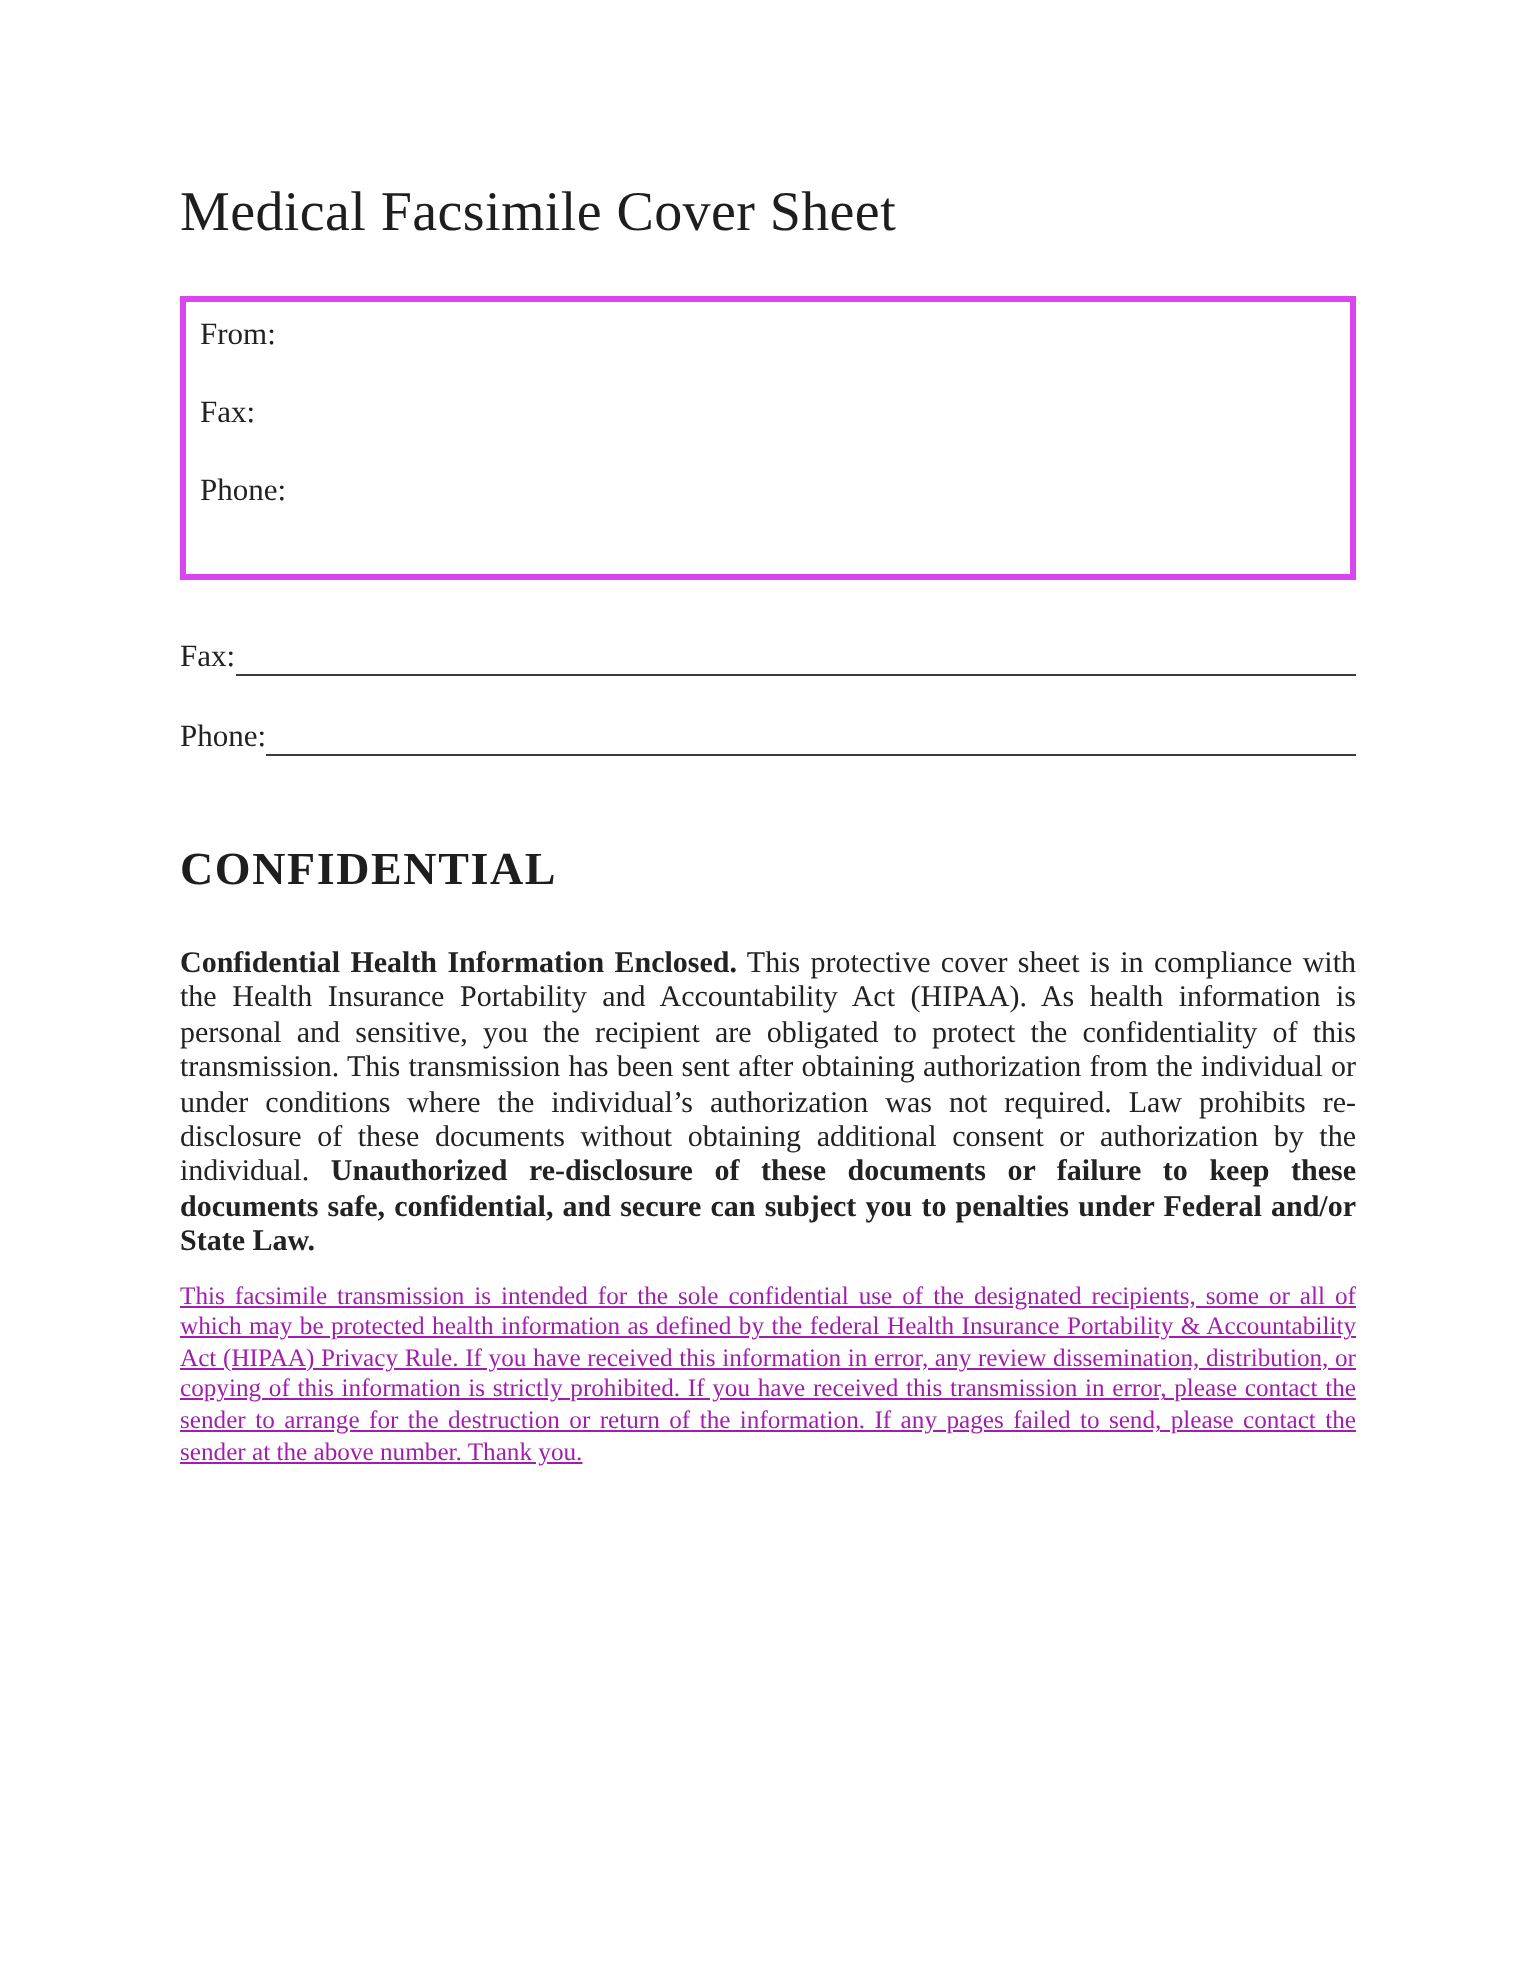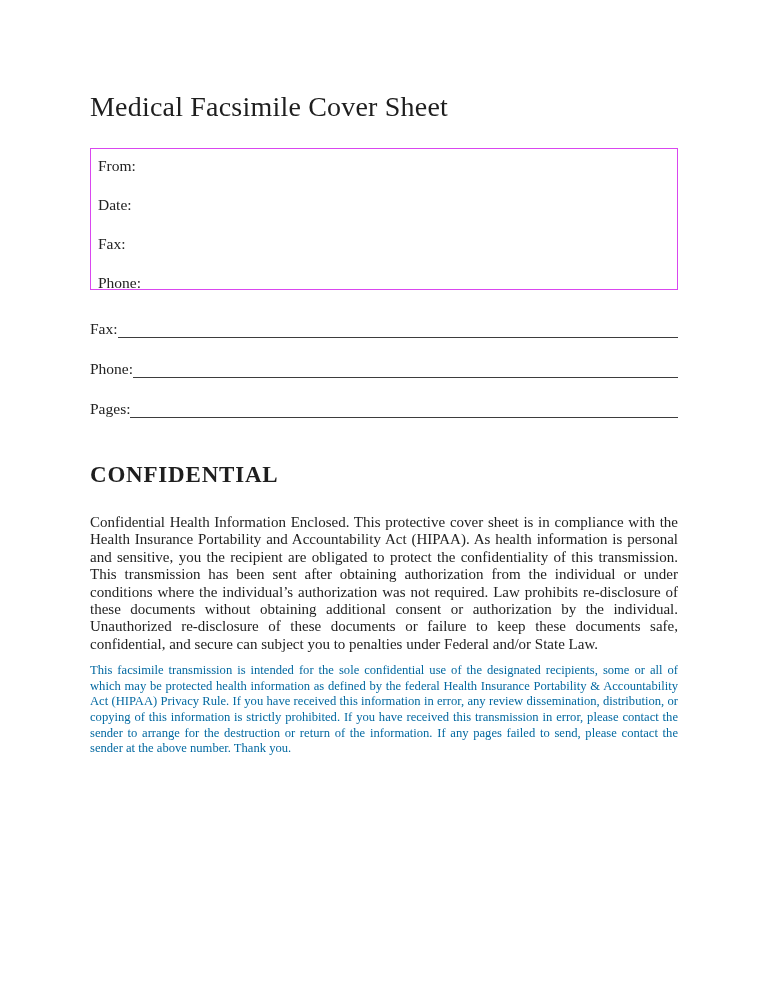--- a/index.html
+++ b/index.html
@@ -19,21 +19,21 @@
     font-size: 28px;
     line-height: 34px;
     font-weight: 400;
     letter-spacing: 0.2px;
     color: #1e1e1e;
   }
   .sender-box {
     margin-top: 24px;
     height: 142px;
     box-sizing: border-box;
-    border: 1px solid #d946ef;
+    border: 3px solid #d946ef;
     padding: 7px 8px 0 7px;
   }
   .box-row {
     height: 39px;
     font-size: 15.5px;
     line-height: 18px;
   }
   .recipient-fields {
     margin-top: 8px;
   }
@@ -61,64 +61,58 @@
     letter-spacing: 0.8px;
     color: #1e1e1e;
   }
   p.notice {
     margin: 26px 0 0 0;
     font-size: 15px;
     line-height: 17.4px;
     text-align: justify;
     color: #222222;
   }
-  p.notice strong { font-weight: 400; }
+  p.notice strong { font-weight: 700; }
   p.disclaimer {
     margin: 10px 0 0 0;
     font-size: 12.6px;
     line-height: 15.6px;
     text-align: justify;
-    color: #0369a1;
+    color: #a21caf;
+    text-decoration: underline;
   }
 </style>
 </head>
 <body>
 
 <div class="page">
 
   <h1 class="doc-title">Medical Facsimile Cover Sheet</h1>
 
   <div class="sender-box">
     <div class="box-row">
       <span class="field-label">From:</span>
-    </div>
-    <div class="box-row">
-      <span class="field-label">Date:</span>
     </div>
     <div class="box-row">
       <span class="field-label">Fax:</span>
     </div>
     <div class="box-row">
       <span class="field-label">Phone:</span>
     </div>
   </div>
 
   <div class="recipient-fields">
     <div class="field-row">
       <span class="field-label">Fax:</span>
       <span class="field-line"></span>
     </div>
     <div class="field-row">
       <span class="field-label">Phone:</span>
       <span class="field-line"></span>
     </div>
-    <div class="field-row">
-      <span class="field-label">Pages:</span>
-      <span class="field-line"></span>
-    </div>
   </div>
 
   <h2 class="confidential-heading">CONFIDENTIAL</h2>
 
   <p class="notice"><strong>Confidential Health Information Enclosed.</strong><span> This protective cover sheet is in compliance with the Health Insurance Portability and Accountability Act (HIPAA). As health information is personal and sensitive, you the recipient are obligated to protect the confidentiality of this transmission. This transmission has been sent after obtaining authorization from the individual or under conditions where the individual’s authorization was not required. Law prohibits re-disclosure of these documents without obtaining additional consent or authorization by the individual. </span><strong>Unauthorized re-disclosure of these documents or failure to keep these documents safe, confidential, and secure can subject you to penalties under Federal and/or State Law.</strong></p>
 
   <p class="disclaimer">This facsimile transmission is intended for the sole confidential use of the designated recipients, some or all of which may be protected health information as defined by the federal Health Insurance Portability &amp; Accountability Act (HIPAA) Privacy Rule. If you have received this information in error, any review dissemination, distribution, or copying of this information is strictly prohibited. If you have received this transmission in error, please contact the sender to arrange for the destruction or return of the information. If any pages failed to send, please contact the sender at the above number. Thank you.</p>
 
 </div>
 

